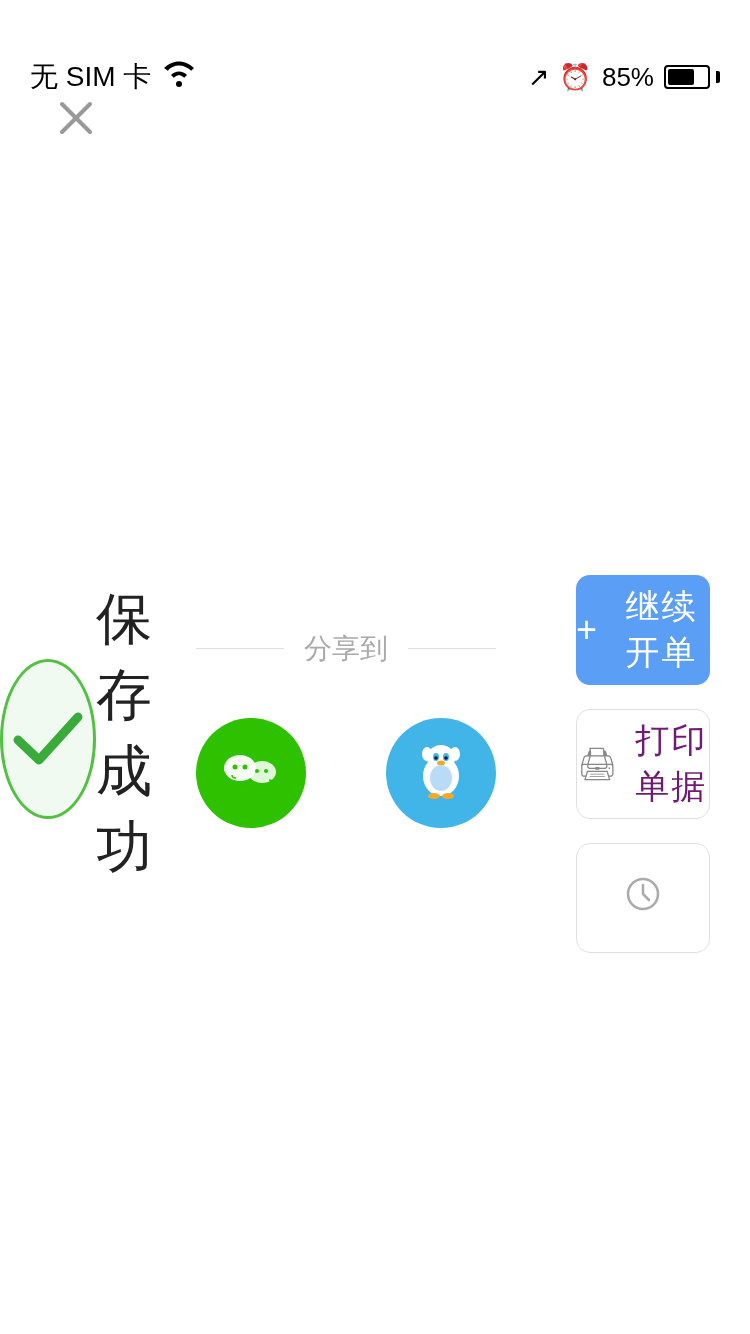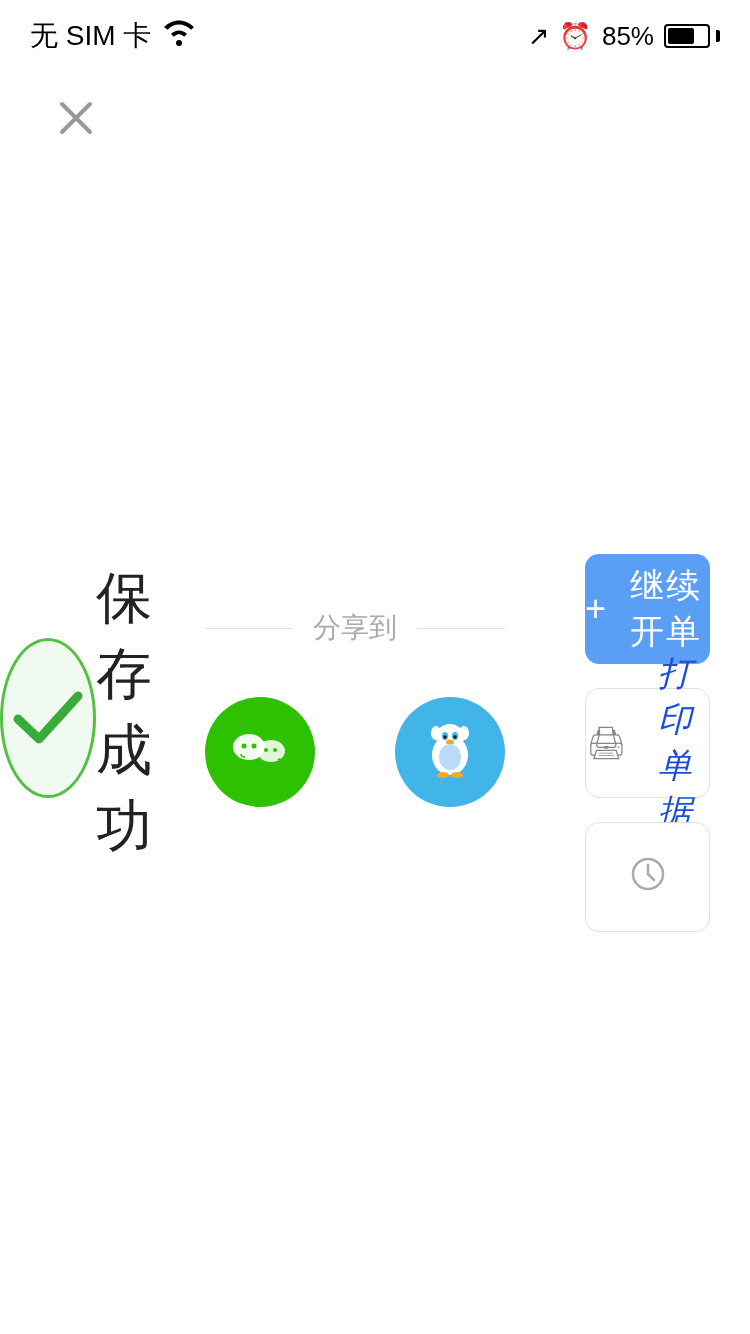--- a/index.html
+++ b/index.html
@@ -140,21 +140,20 @@
       letter-spacing: 4px;
     }
 
     
     .share-section {
       width: 100%;
       display: flex;
       flex-direction: column;
       align-items: center;
       padding: 0 40px;
-      margin-left: 9px;
     }
 
     .share-divider {
       width: 100%;
       display: flex;
       align-items: center;
       gap: 20px;
       margin-bottom: 50px;
     }
 
@@ -224,21 +223,21 @@
 
     .action-btn-secondary {
       background: #fff;
       color: #555;
       border: 1px solid #e0e0e0;
     }
   </style>
 </head>
 <body>
 
-<div class="status-bar" style="position:relative;">
+<div class="status-bar" style="position:relative;margin-top:41px;">
   <div class="status-left">
     <span>无 SIM 卡</span>
 
     <span>
       <svg viewBox="0 0 36 26" fill="none" xmlns="http://www.w3.org/2000/svg" width="36" height="26">
         <path d="M18 20a3 3 0 1 1 0 6 3 3 0 0 1 0-6z" fill="#000"></path>
         <path d="M10 14c2.1-2.1 5-3.4 8-3.4s5.9 1.3 8 3.4l-2.8 2.8A8.1 8.1 0 0 0 18 14a8.1 8.1 0 0 0-5.2 2.8L10 14z" fill="#000"></path>
         <path d="M3 7c4.1-4.1 9.7-6.6 15-6.6s10.9 2.5 15 6.6l-2.8 2.8C26.7 6.4 22.5 4.4 18 4.4c-4.5 0-8.7 2-11.2 5.4L3 7z" fill="#000"></path>
       </svg>
     </span>
@@ -339,21 +338,21 @@
     <button class="action-btn action-btn-primary">
       <span style="font-size:36px; font-weight:300;">+</span>
       <span style="font-size:34px; letter-spacing:2px;">继续开单</span>
     </button>
 
     <button class="action-btn action-btn-secondary">
       <span style="font-size:32px; color:#888;">
         
         🖨
       </span>
-      <span style="font-size:34px; letter-spacing:2px; color:#1d4ed8;font-style:italic;">打印单据</span>
+      <span style="font-size:34px; letter-spacing:2px; color:#701a75;">打印单据</span>
     </button>
 
     <button class="action-btn action-btn-secondary">
       <span style="font-size:30px; color:#aaa;">
         
         <svg width="36" height="36" viewBox="0 0 36 36" fill="none" xmlns="http://www.w3.org/2000/svg">
           <circle cx="18" cy="18" r="15" stroke="#aaa" stroke-width="2.5"></circle>
           <polyline points="18,9 18,18 24,24" stroke="#aaa" stroke-width="2.5" stroke-linecap="round" stroke-linejoin="round"></polyline>
         </svg>
       </span>

